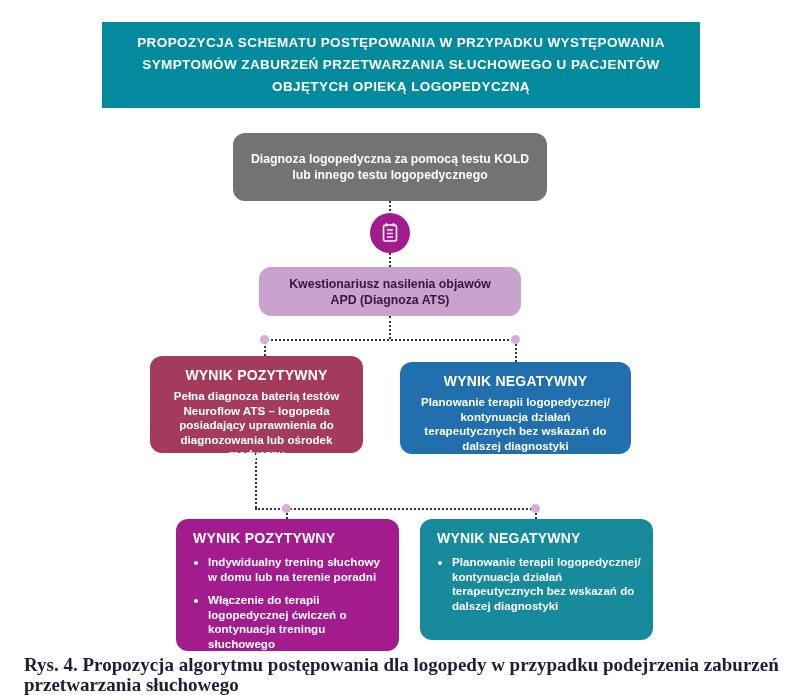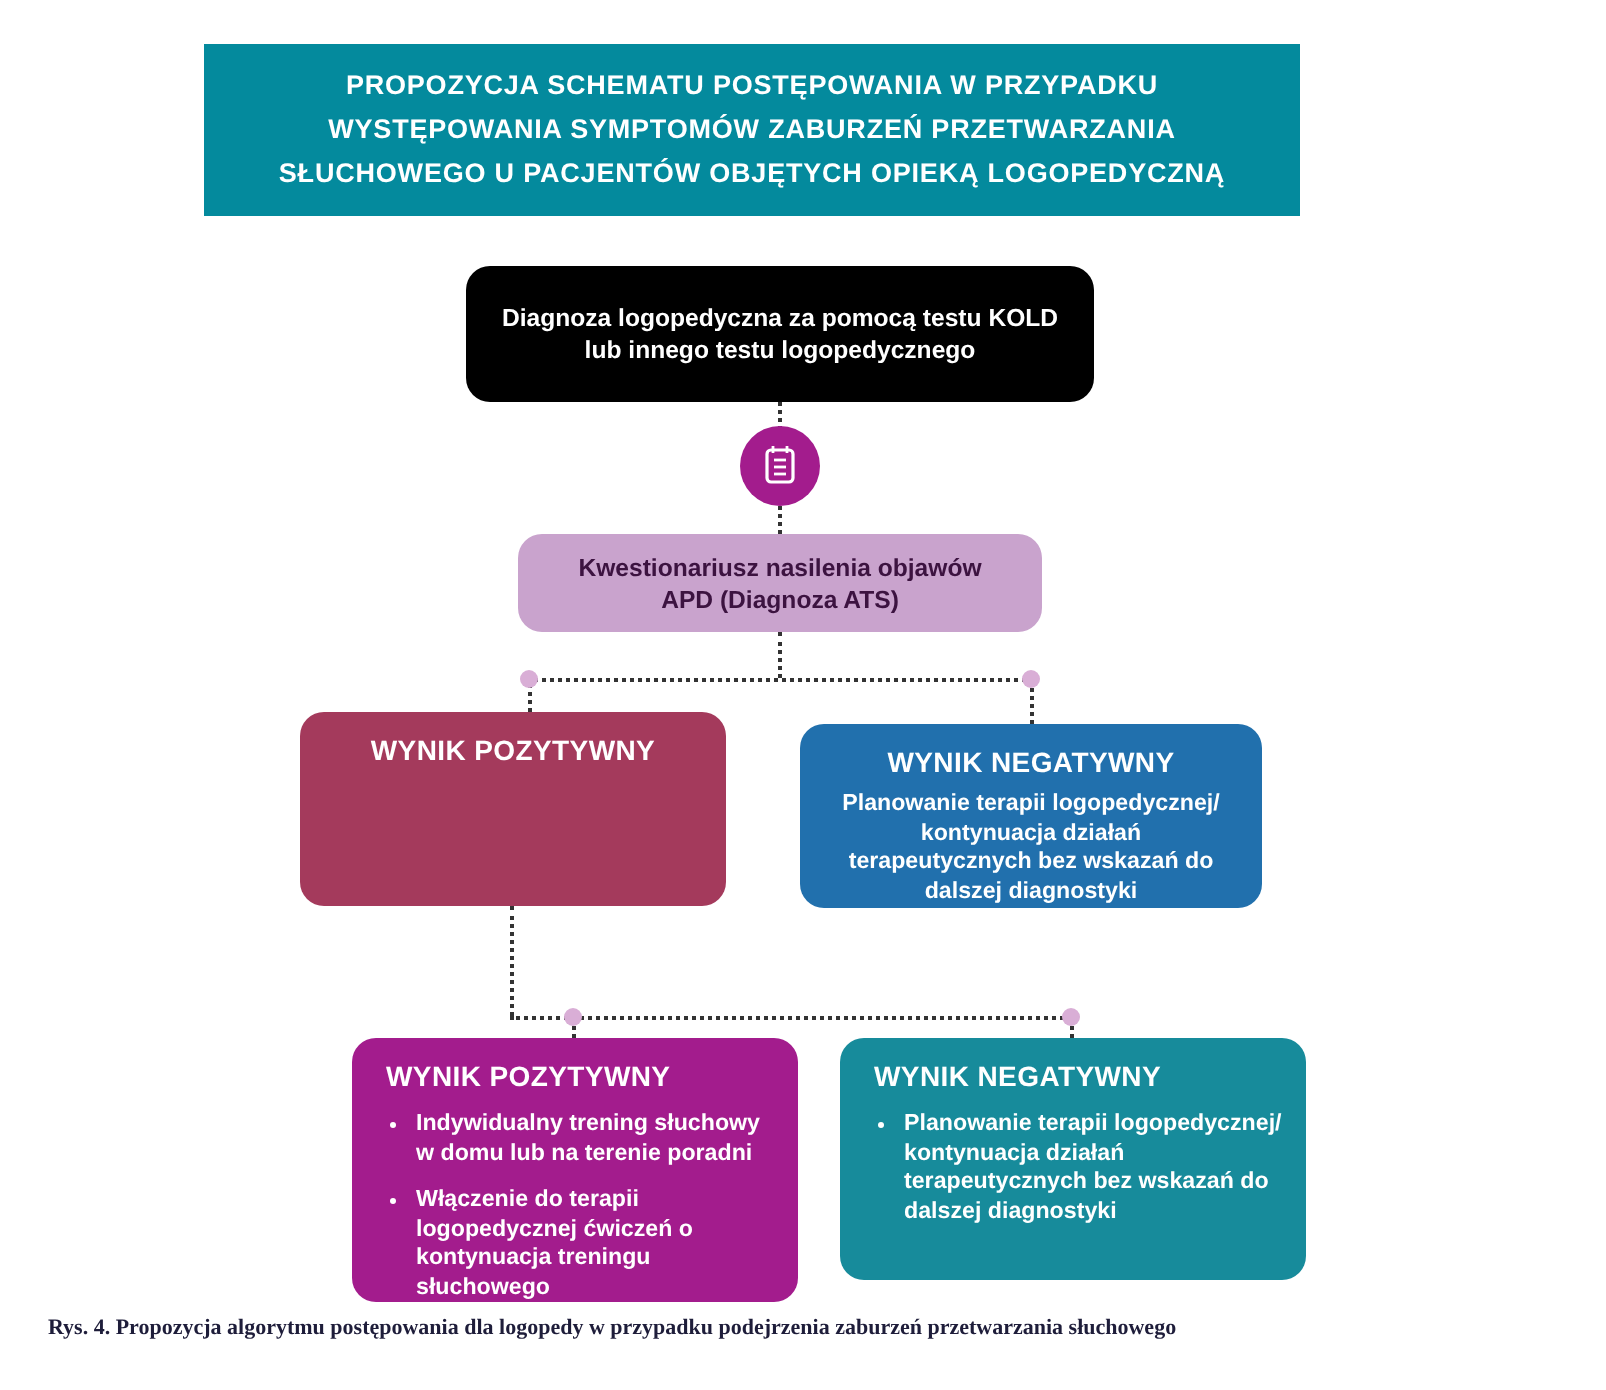--- a/index.html
+++ b/index.html
@@ -2,21 +2,21 @@
 <html><head>
 <meta charset="utf-8">
 <style>
   * { margin:0; padding:0; box-sizing:border-box; }
   html,body { background:#ffffff; }
   .figure {
     position:relative; width:803px; height:695px; background:#fff;
     font-family:"Liberation Sans", sans-serif; overflow:hidden;
   }
   .hdr {
-    position:absolute; left:102px; top:22px; width:548px; height:86px;
+    position:absolute; left:102px; top:22px; width:598px; height:86px;
     color:#fff; font-weight:700; font-size:13.5px; line-height:22px;
     letter-spacing:.4px; display:flex; align-items:center; justify-content:center;
     text-align:center; padding:0 30px;
   }
   .vline { position:absolute; width:0; border-left:2px dotted #333; }
   .hline { position:absolute; height:0; border-top:2px dotted #333; }
   .dot  { position:absolute; width:9px; height:9px; border-radius:50%; }
   .node {
     position:absolute; border-radius:12px; color:#fff;
     display:flex; flex-direction:column; align-items:center; justify-content:center;
@@ -30,21 +30,21 @@
   .bullets { list-style:disc; padding-left:15px; text-align:left; margin-left:2px; }
   .bullets li { margin-bottom:9px; font-size:11.6px; line-height:14.5px; font-weight:700; }
   .bullets li::marker { color:#fff; }
   .icon-circle {
     position:absolute; width:40px; height:40px; border-radius:50%;
     display:flex; align-items:center; justify-content:center; z-index:3;
   }
   .caption {
     position:absolute; left:24px; top:655px; width:772px;
     font-family:"Liberation Serif", serif; font-weight:700;
-    font-size:11px; line-height:19.5px; text-align:left;
+    font-size:19px; line-height:19.5px; text-align:left;
   }
   .z2 { z-index:2; }
 </style>
 </head>
 <body>
 
 <div class="figure">
 
   <div class="hdr" style="background-color: rgb(4, 138, 157);">PROPOZYCJA SCHEMATU POSTĘPOWANIA W PRZYPADKU WYSTĘPOWANIA SYMPTOMÓW ZABURZEŃ PRZETWARZANIA SŁUCHOWEGO U PACJENTÓW OBJĘTYCH OPIEKĄ LOGOPEDYCZNĄ</div>
 
@@ -56,41 +56,42 @@
   <div class="vline" style="left:255px; top:453px; height:55px;"></div>
   <div class="hline" style="left:255px; top:508px; width:281px;"></div>
   <div class="vline" style="left:286px; top:508px; height:11px;"></div>
   <div class="vline" style="left:535px; top:508px; height:11px;"></div>
 
   <div class="dot" style="left: 260px; top: 335px; background-color: rgb(217, 174, 214);"></div>
   <div class="dot" style="left: 511px; top: 335px; background-color: rgb(217, 174, 214);"></div>
   <div class="dot" style="left: 282px; top: 504px; background-color: rgb(217, 174, 214);"></div>
   <div class="dot" style="left: 531px; top: 504px; background-color: rgb(217, 174, 214);"></div>
 
-  <div class="node z2" style="left: 233px; top: 133px; width: 314px; height: 68px; background-color: #000000;">
+  <div class="node z2" style="left: 233px; top: 133px; width: 314px; height: 68px; background-color: #737373;">
     <span>Diagnoza logopedyczna za pomocą testu KOLD lub innego testu logopedycznego</span>
   </div>
 
   <div class="icon-circle" style="left: 370px; top: 213px; background-color: rgb(163, 28, 141);">
     <svg width="20" height="22" viewBox="0 0 20 22">
       <rect x="3.5" y="3" width="13" height="16" rx="2" fill="none" stroke="#ffffff" stroke-width="1.6"></rect>
       <line x1="7" y1="8" x2="13" y2="8" stroke="#ffffff" stroke-width="1.4"></line>
       <line x1="7" y1="11.5" x2="13" y2="11.5" stroke="#ffffff" stroke-width="1.4"></line>
       <line x1="7" y1="15" x2="13" y2="15" stroke="#ffffff" stroke-width="1.4"></line>
       <line x1="6.5" y1="1" x2="6.5" y2="4.5" stroke="#ffffff" stroke-width="1.4"></line>
       <line x1="13.5" y1="1" x2="13.5" y2="4.5" stroke="#ffffff" stroke-width="1.4"></line>
     </svg>
   </div>
 
   <div class="node z2" style="left: 259px; top: 267px; width: 262px; height: 49px; background-color: rgb(201, 163, 205); color: rgb(60, 19, 64);">
     <span>Kwestionariusz nasilenia objawów APD (Diagnoza ATS)</span>
   </div>
 
   <div class="node result z2" style="left: 150px; top: 356px; width: 213px; height: 97px; background-color: rgb(164, 58, 92);">
     <div class="result-label">WYNIK POZYTYWNY</div>
+    <div class="result-text">Pełna diagnoza baterią testów Neuroflow ATS – logopeda posiadający uprawnienia do diagnozowania lub ośrodek medyczny</div>
   </div>
 
   <div class="node result z2" style="left: 400px; top: 362px; width: 231px; height: 92px; background-color: rgb(33, 112, 173);">
     <div class="result-label">WYNIK NEGATYWNY</div>
     <div class="result-text">Planowanie terapii logopedycznej/ kontynuacja działań terapeutycznych bez wskazań do dalszej diagnostyki</div>
   </div>
 
   <div class="node result align-left z2" style="left: 176px; top: 519px; width: 223px; height: 132px; background-color: rgb(163, 28, 141);">
     <div class="result-label">WYNIK POZYTYWNY</div>
     <ul class="bullets">

